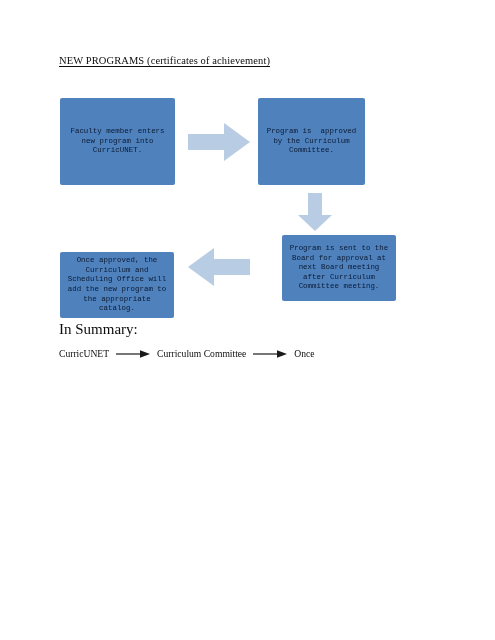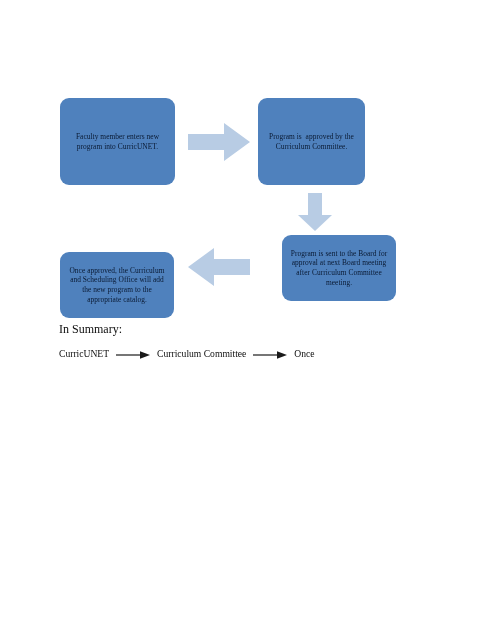--- a/index.html
+++ b/index.html
@@ -33,26 +33,27 @@
     text-decoration: underline;
     text-underline-offset: 2px;
     white-space: nowrap;
     color: #0d0d0d;
   }
 
   
   .flow-box {
     position: absolute;
     background: #4f81bd;
-    border-radius: 9px;
+    border-radius: 2px;
     display: flex;
     align-items: center;
     justify-content: center;
     box-sizing: border-box;
     padding: 4px 7px;
+    font-family: Liberation Mono, monospace;
   }
   .flow-box .box-text {
     font-size: 7.4px;
     line-height: 9.6px;
     text-align: center;
     color: #0a1a33;
     letter-spacing: 0.05px;
     white-space: pre-wrap;
   }
 
@@ -69,51 +70,52 @@
 
   #arrow-right-1 { left: 188px; top: 123px; width: 62px; height: 38px; }
   #arrow-down-1  { left: 298px; top: 193px; width: 34px; height: 38px; }
   #arrow-left-1  { left: 188px; top: 248px; width: 62px; height: 38px; }
 
   
   .summary-label {
     position: absolute;
     left: 59px;
     top: 323px;
-    font-size: 12px;
+    font-size: 15px;
     line-height: 13px;
     white-space: nowrap;
     color: #0d0d0d;
   }
 
   .summary-chain {
     position: absolute;
     left: 59px;
     top: 347px;
     display: flex;
-    align-items: flex-end;
+    align-items: center;
     white-space: nowrap;
   }
   .summary-chain .chain-node {
     font-size: 9.6px;
     line-height: 13px;
     color: #0d0d0d;
   }
   .chain-arrow {
     display: inline-flex;
     align-items: center;
     margin: 0 7px;
   }
   .chain-arrow svg { display: block; }
 </style>
 </head>
 <body>
 
 <div class="page">
 
+  <div class="doc-title">NEW PROGRAMS (certificates of achievement)</div>
 
   <div class="flow-box" id="box-1">
     <span class="box-text">Faculty member enters new program into CurricUNET.</span>
   </div>
 
   <div class="block-arrow" id="arrow-right-1">
     <svg width="62" height="38" viewBox="0 0 62 38" aria-hidden="true">
       <polygon points="0,11 36,11 36,0 62,19 36,38 36,27 0,27" fill="#b8cce4"></polygon>
     </svg>
   </div>

